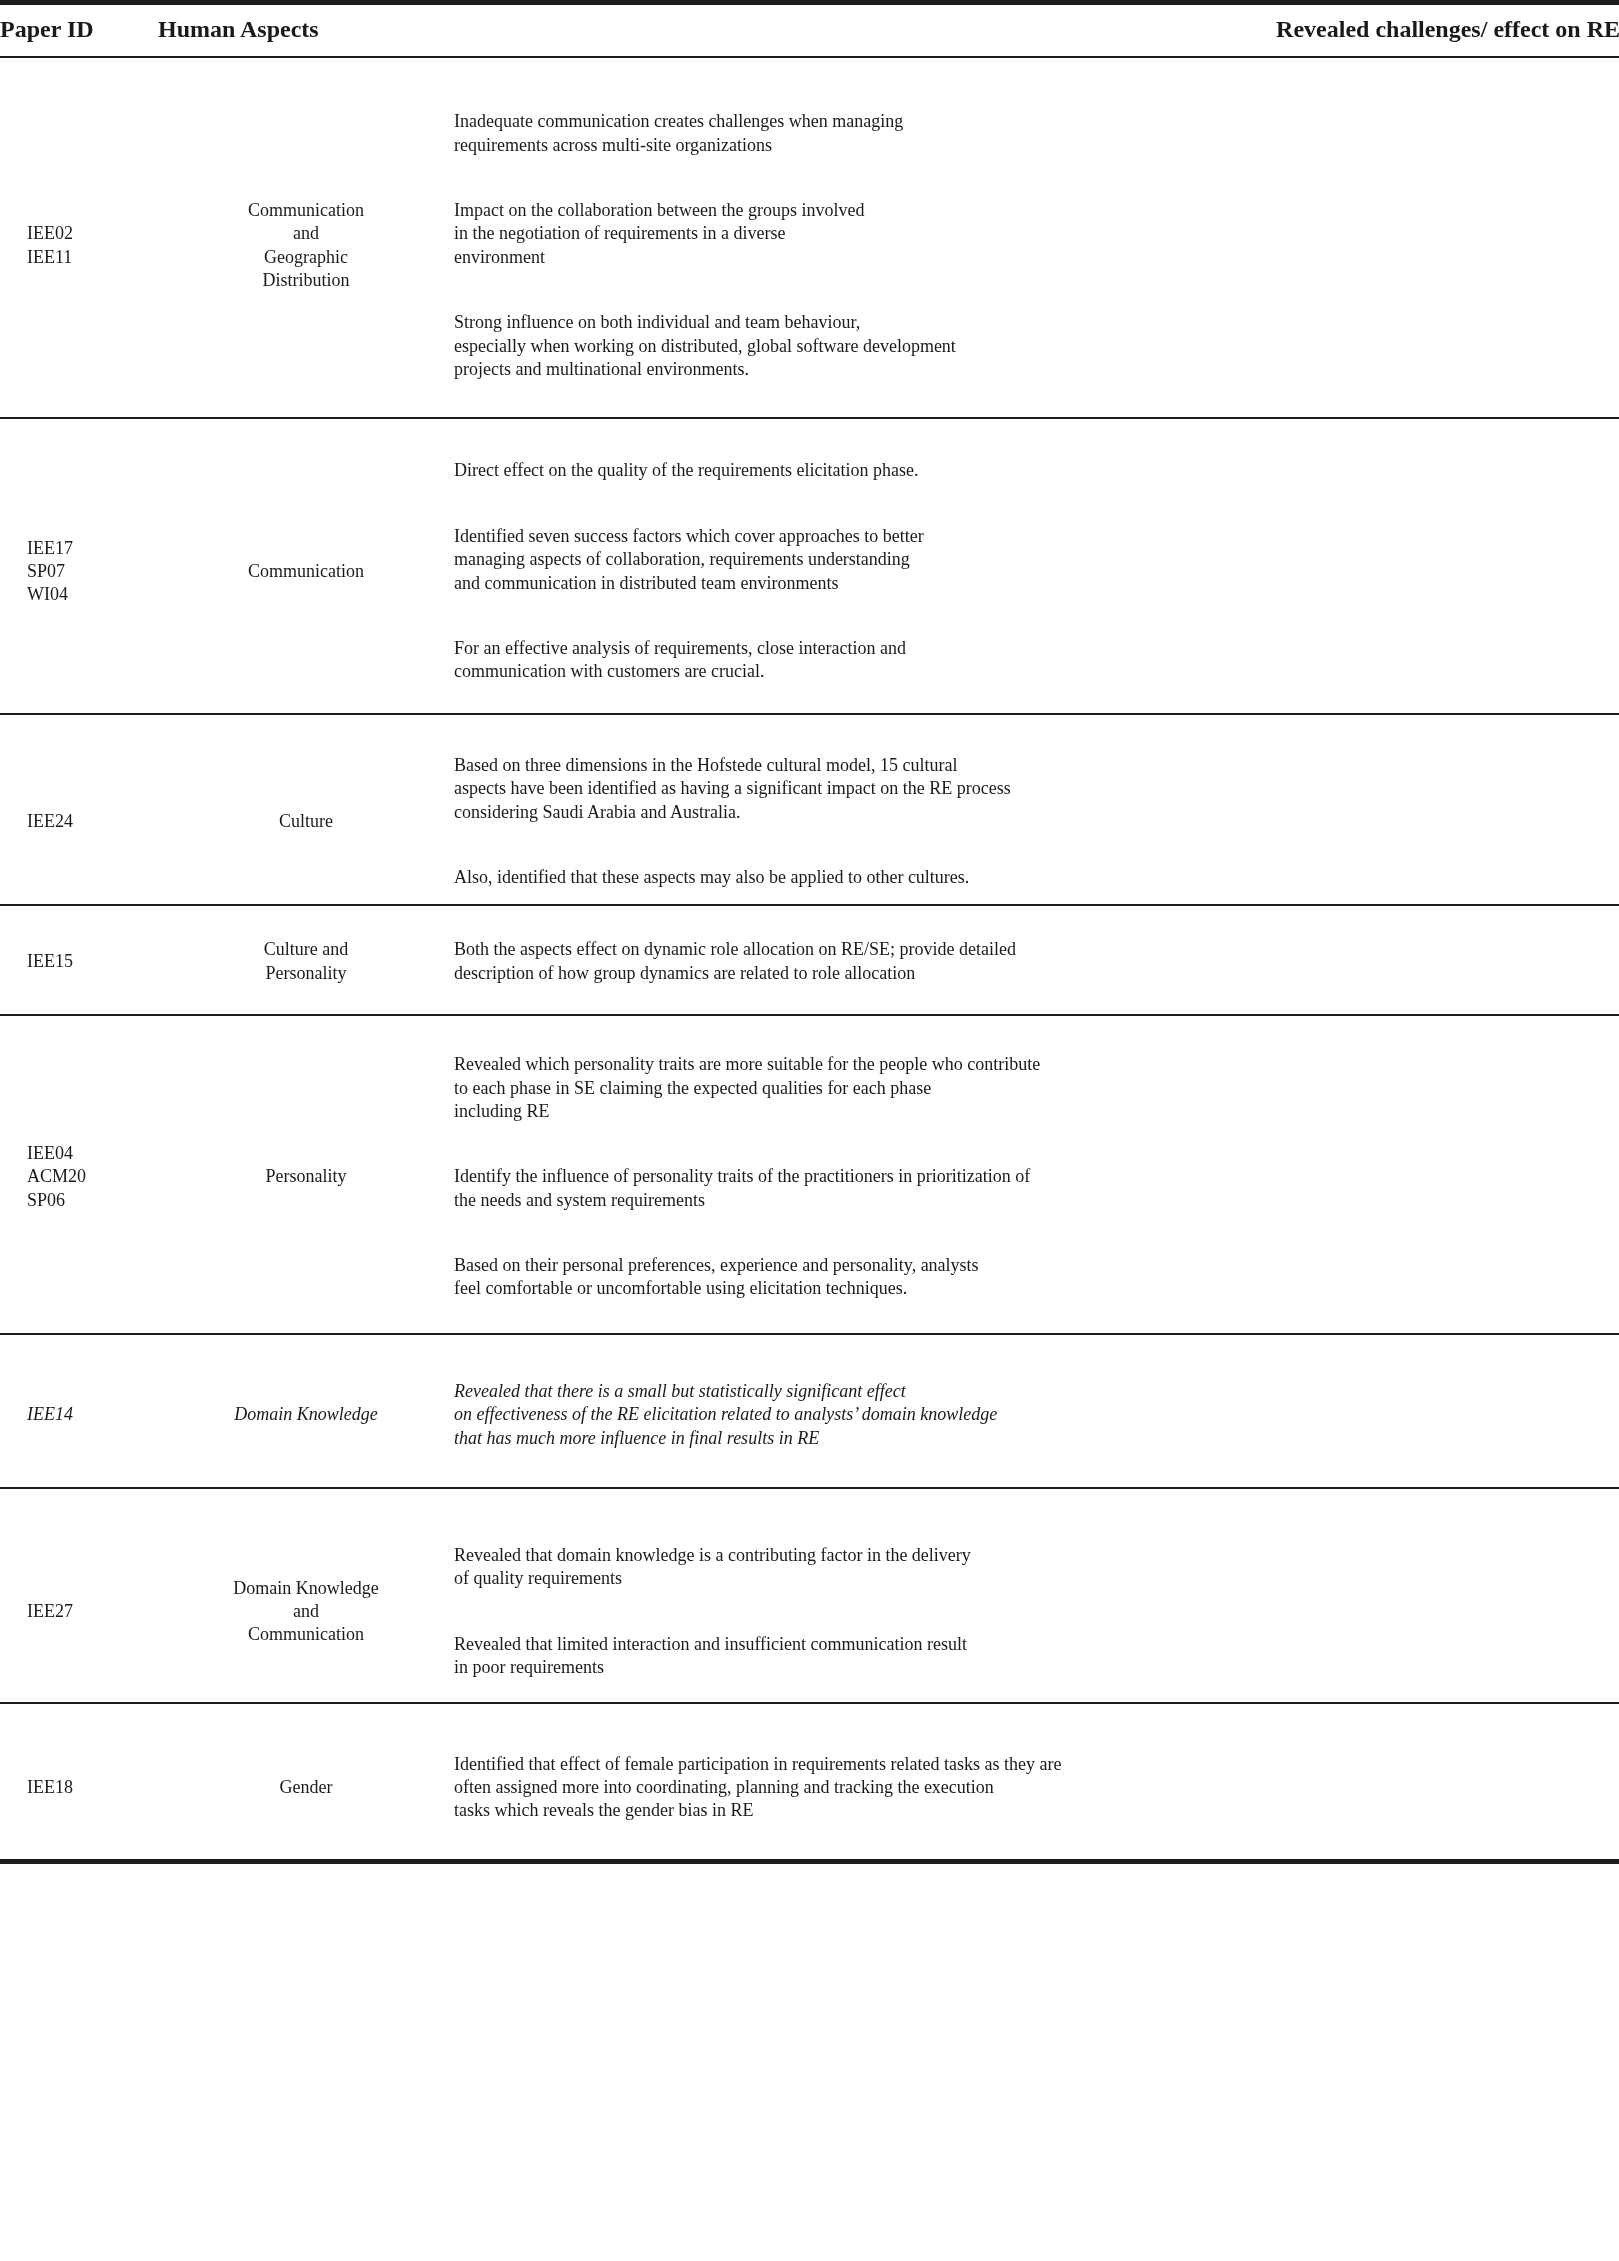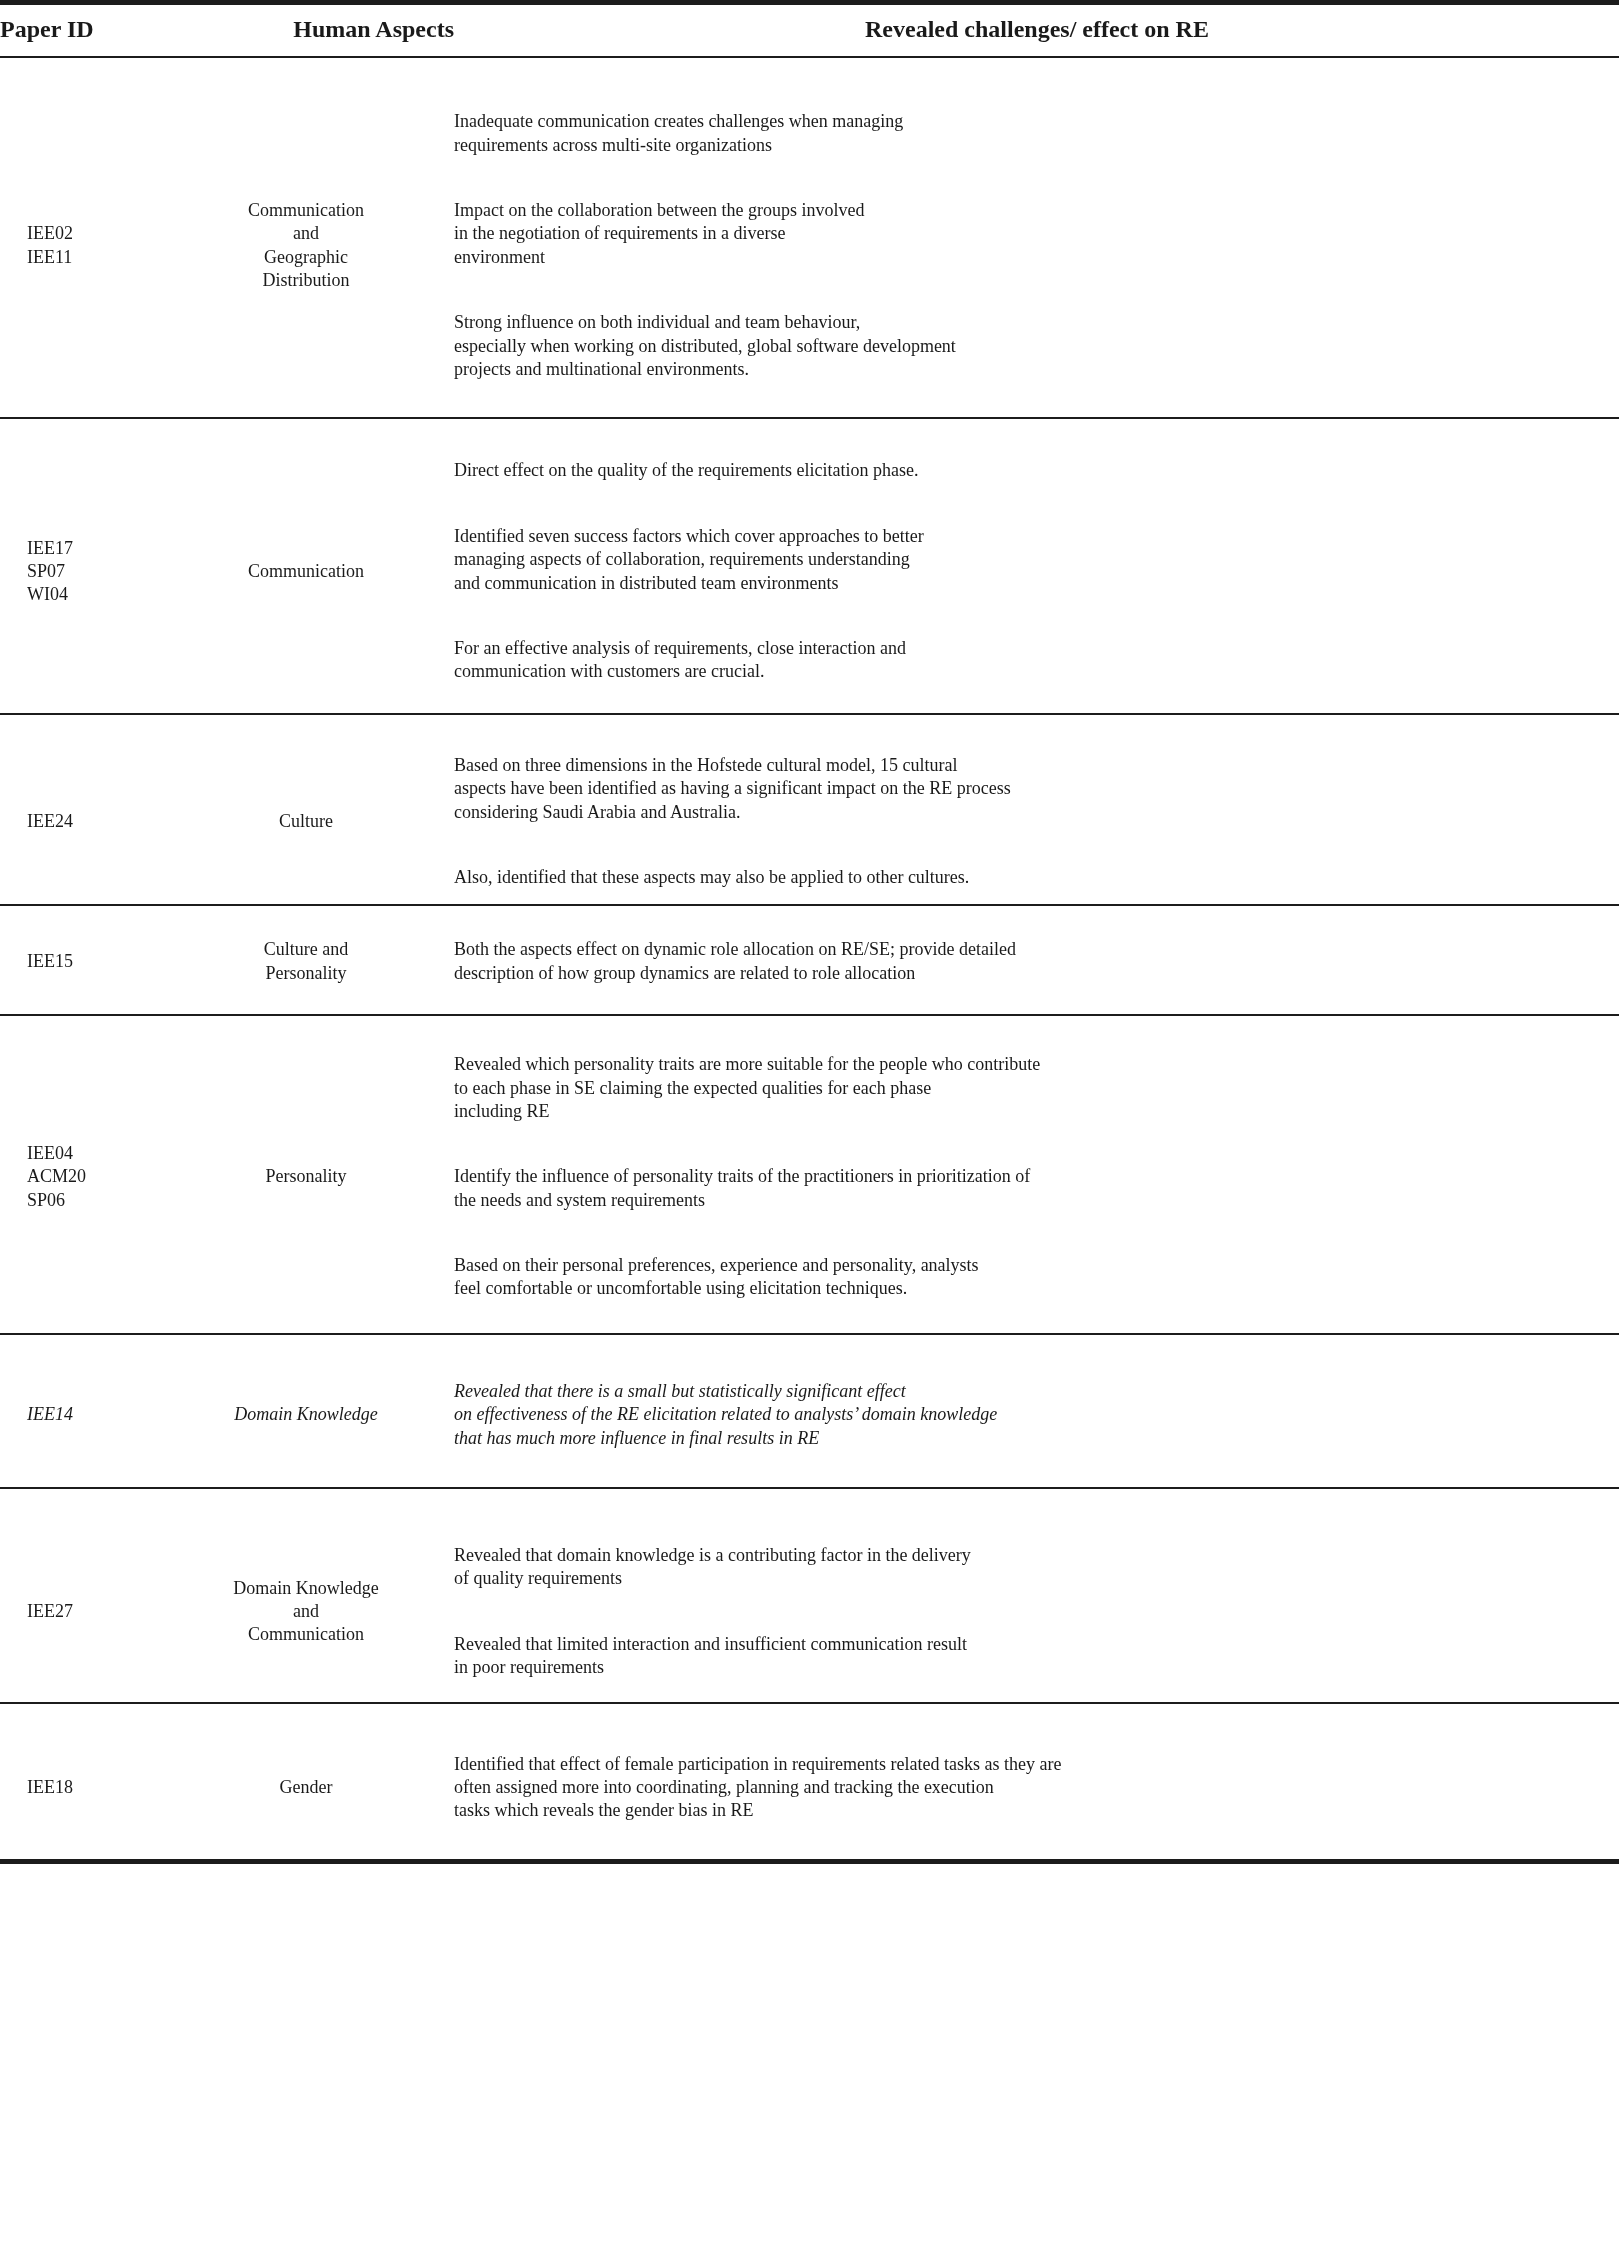--- a/index.html
+++ b/index.html
@@ -33,22 +33,22 @@
     border-top: 5.7px solid #1c1c1c;
     border-bottom: 2.4px solid #1c1c1c;
   }
   tr.head-row th {
     padding: 11.3px 0 13px 0;
     font-weight: bold;
     font-size: 24px;
     vertical-align: bottom;
   }
   th.th-paper  { text-align: left; padding-left: 4.9px; }
-  th.th-aspect { text-align: right; padding-left: 4.9px; }
-  th.th-chal   { text-align: center; }
+  th.th-aspect { text-align: left; padding-left: 4.9px; }
+  th.th-chal   { text-align: right; }
 
   tr.body-row {
     border-bottom: 2.4px solid #1c1c1c;
   }
   tr.body-row.last-row {
     border-bottom: 5.7px solid #1c1c1c;
   }
   tr.body-row > td {
     vertical-align: middle;
     font-size: 18px;

